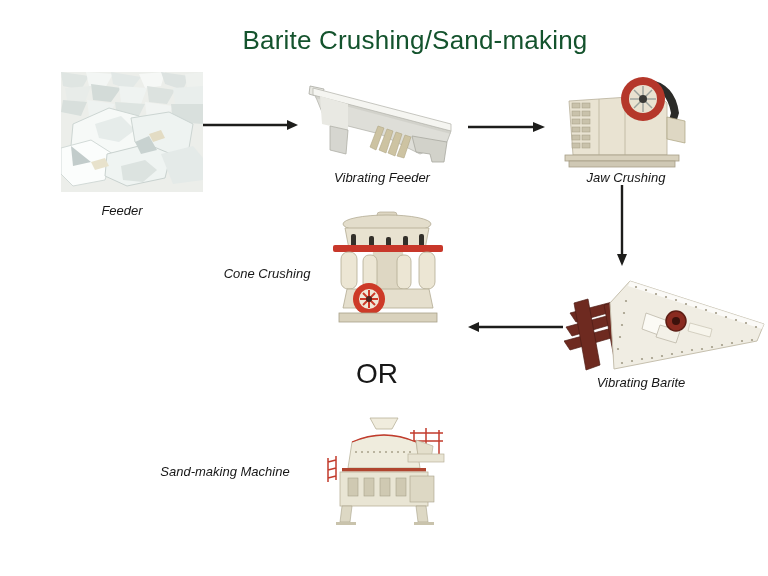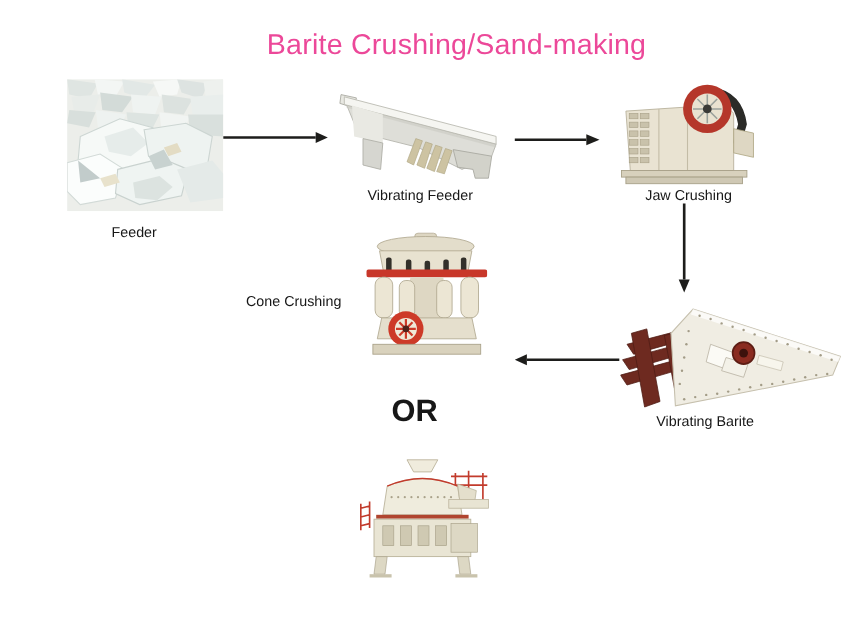--- a/index.html
+++ b/index.html
@@ -13,35 +13,36 @@
     color: #1a1a1a;
   }
   .title {
     position: absolute;
     left: 215px; top: 25px; width: 400px;
     margin: 0;
     font-size: 26px;
     font-weight: 400;
     text-align: center;
     letter-spacing: 0.2px;
-    color: #ec4899;
+    color: #14532d;
   }
   .node-label {
     position: absolute;
     font-size: 13px;
     line-height: 15px;
     text-align: center;
     color: #171717;
     white-space: nowrap;
+    font-style: italic;
   }
   .or-label {
     position: absolute;
     left: 337px; top: 358px; width: 80px;
     font-size: 28px;
-    font-weight: 700;
+    font-weight: 400;
     text-align: center;
     color: #171717;
   }
   svg.node-img, svg.arrow { position: absolute; display: block; }
 </style>
 </head>
 <body>
 
 <div class="canvas">
 
@@ -275,14 +276,15 @@
       <rect x="42" y="62" width="10" height="18"></rect>
       <rect x="58" y="62" width="10" height="18"></rect>
       <rect x="74" y="62" width="10" height="18"></rect>
     </g>
     <rect x="88" y="60" width="24" height="26" fill="#ddd8c4" stroke="#a8a189" stroke-width="0.6"></rect>
     <polygon points="20,90 30,90 28,106 18,106" fill="#ddd8c4" stroke="#a8a189" stroke-width="0.6"></polygon>
     <polygon points="94,90 104,90 106,106 96,106" fill="#ddd8c4" stroke="#a8a189" stroke-width="0.6"></polygon>
     <rect x="14" y="106" width="20" height="3" fill="#c9c3ac"></rect>
     <rect x="92" y="106" width="20" height="3" fill="#c9c3ac"></rect>
   </svg>
+  <div class="node-label" style="left:155px;top:464px;width:140px">Sand-making Machine</div>
 
 </div>
 
 </body></html>

